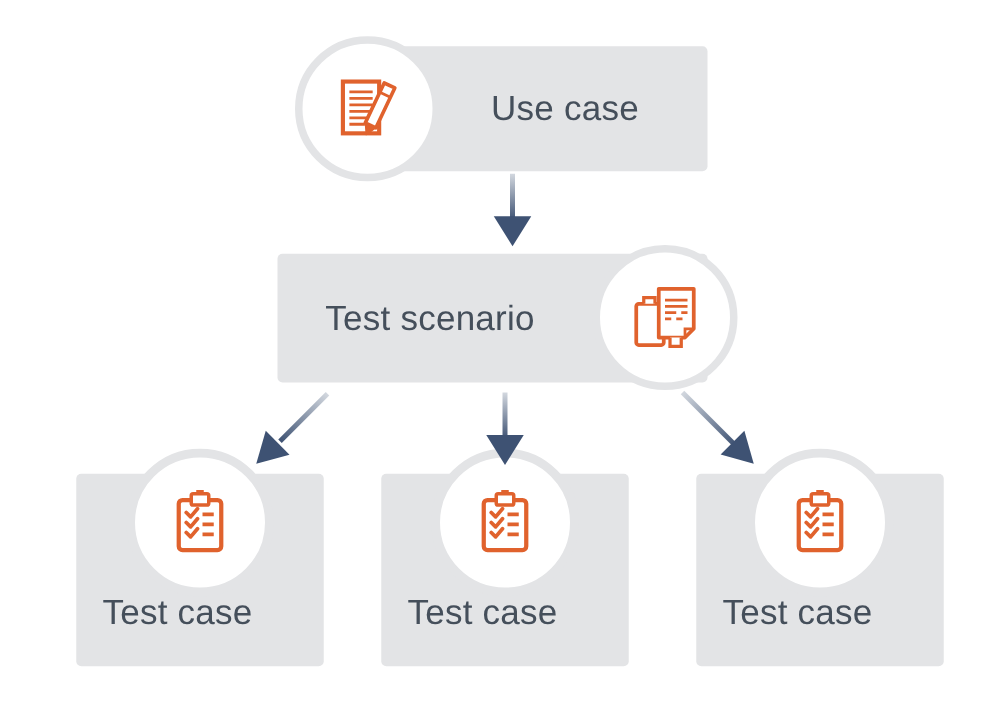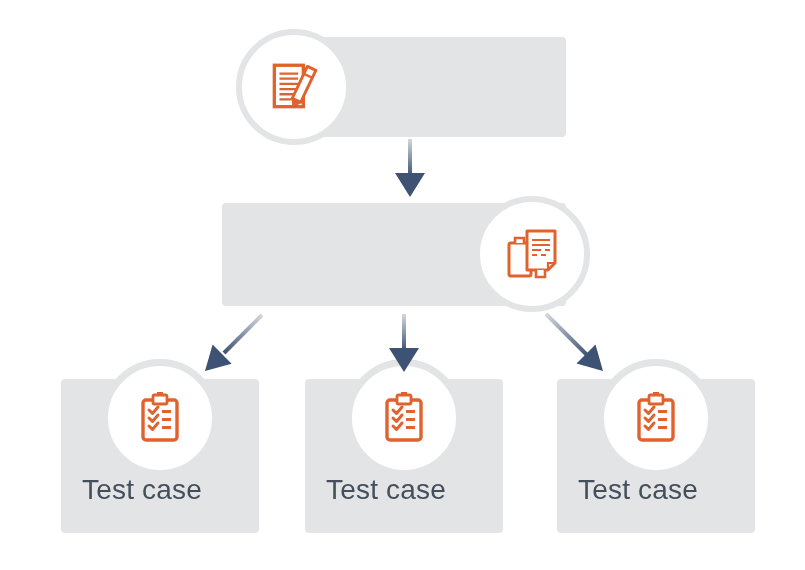--- a/index.html
+++ b/index.html
@@ -92,31 +92,33 @@
       <line x1="404" y1="314" x2="404" y2="351" stroke="url(#g2)" stroke-width="4"></line>
       <polygon points="404,372 389,348 419,348" fill="#3e5273"></polygon>
     </g>
     <g>
       <line x1="546" y1="314" x2="588" y2="356" stroke="url(#g4)" stroke-width="4"></line>
       <polygon points="603,371 576.5,363.5 595.5,344.5" fill="#3e5273"></polygon>
     </g>
   </svg>
 
   <div class="box box-use-case"></div>
+  <div class="node-label label-use-case">Use case</div>
   <div class="circle circ-use-case">
     <svg class="icon-svg" viewBox="0 0 56 56" width="58" height="58">
       <rect x="9" y="7" width="28" height="40" fill="none" stroke="#e0622d" stroke-width="3.2"></rect>
       <path d="M14 15h18M14 20h18M14 25h18M14 30h18M14 35h18M14 40h12" fill="none" stroke="#e0622d" stroke-width="2.2"></path>
       <polygon points="26.3,38.9 34.5,42.7 49.1,11.9 40.9,8.1" fill="#ffffff" stroke="#e0622d" stroke-width="2.8" stroke-linejoin="round"></polygon>
       <line x1="37.5" y1="15.3" x2="45.7" y2="19.1" stroke="#e0622d" stroke-width="2.2"></line>
       <polygon points="27,48 34.5,42.7 26.3,38.9" fill="#e0622d" stroke="#e0622d" stroke-width="1" stroke-linejoin="round"></polygon>
     </svg>
   </div>
 
   <div class="box box-scenario"></div>
+  <div class="node-label label-scenario">Test scenario</div>
   <div class="circle circ-scenario">
     <svg class="icon-svg" viewBox="0 0 60 60" width="60" height="60">
       <rect x="7" y="19" width="22" height="33" rx="2" fill="#ffffff" stroke="#e0622d" stroke-width="3"></rect>
       <path d="M13 19 v-5 h9 v5" fill="#ffffff" stroke="#e0622d" stroke-width="2.6"></path>
       <path d="M25 7 H53 V39 L46 46 H25 Z" fill="#ffffff" stroke="#e0622d" stroke-width="3" stroke-linejoin="round"></path>
       <path d="M53 39 H46 V46" fill="none" stroke="#e0622d" stroke-width="2.2"></path>
       <path d="M30 16h18 M30 21h18 M30 26h9 M43 26h5 M30 31h5 M39 31h5" fill="none" stroke="#e0622d" stroke-width="2.2"></path>
       <path d="M34 46 v7 h9 v-7" fill="#ffffff" stroke="#e0622d" stroke-width="2.6"></path>
     </svg>
   </div>

